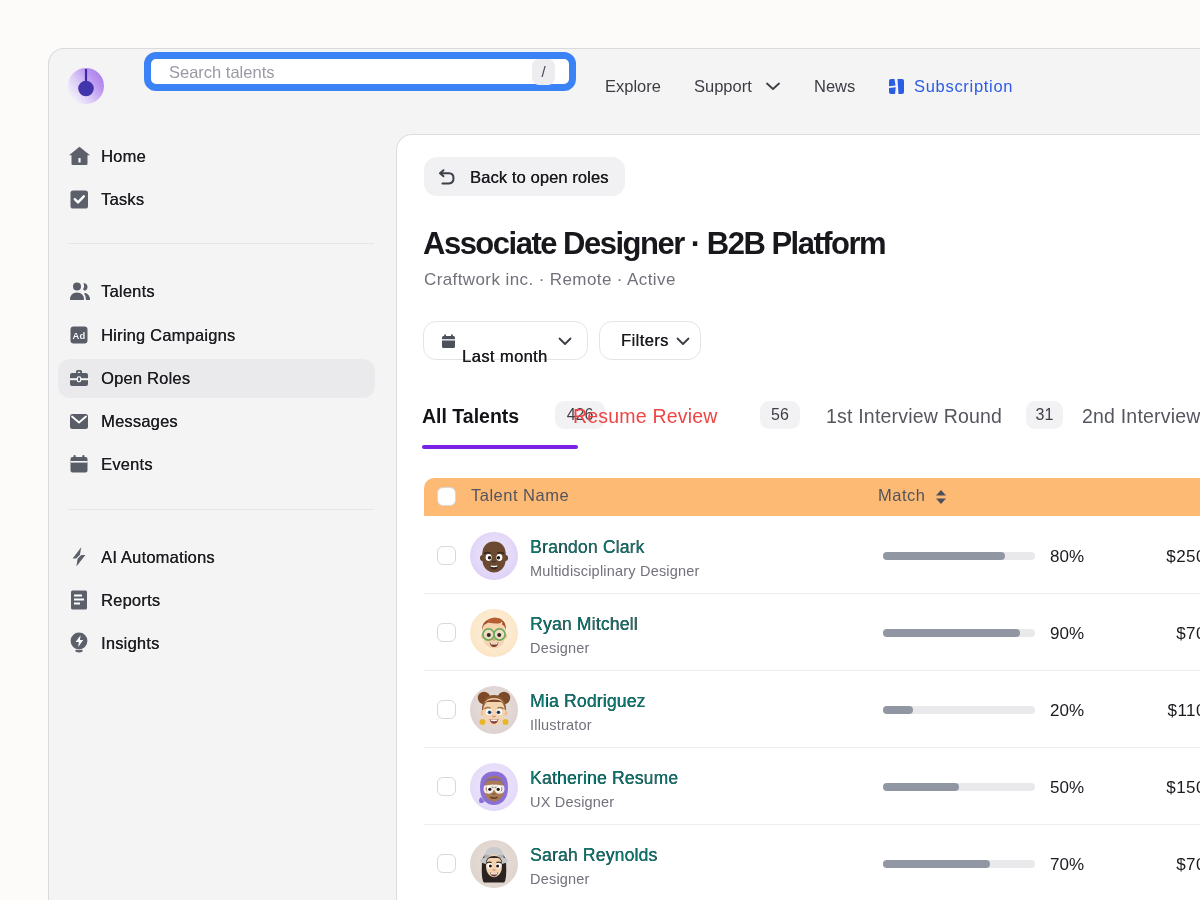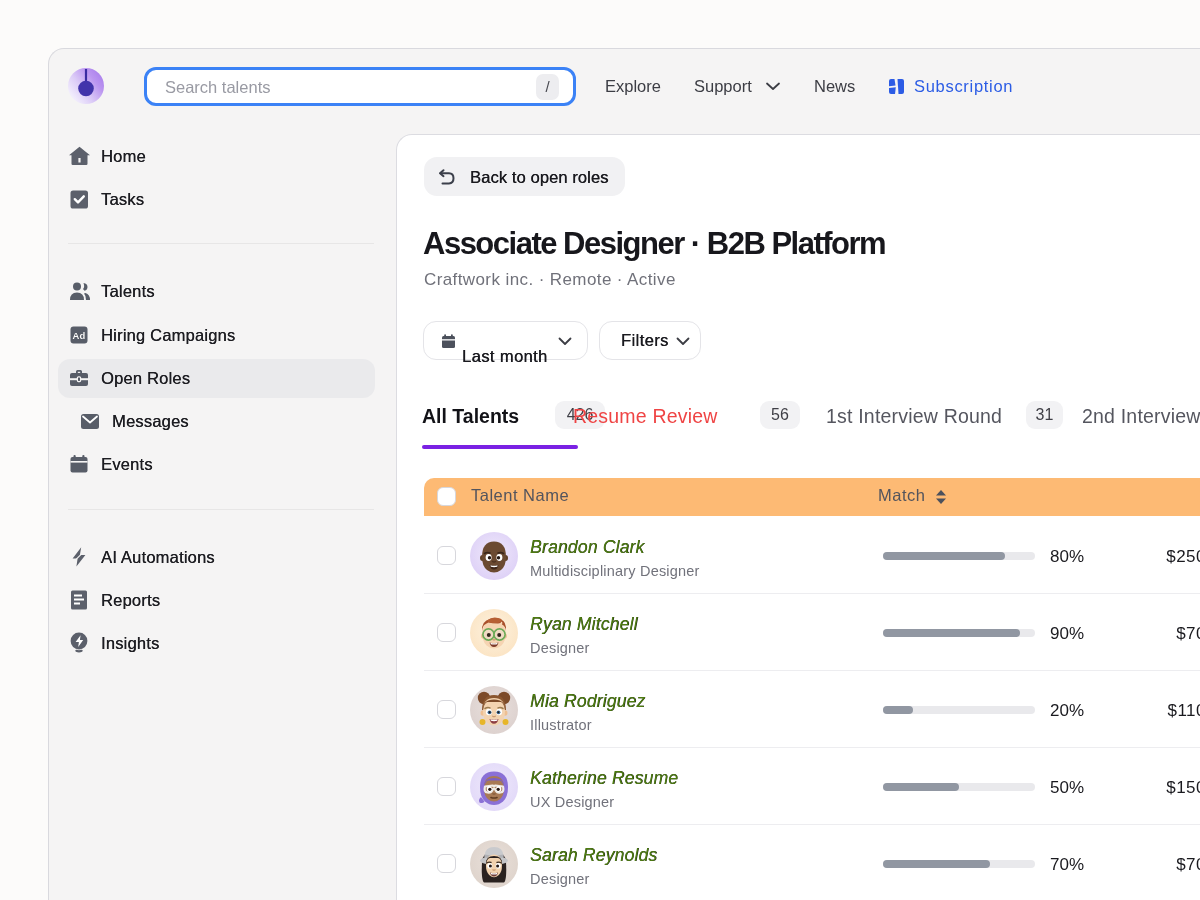--- a/index.html
+++ b/index.html
@@ -1,21 +1,21 @@
 <!DOCTYPE html>
 <html><head>
 <meta charset="utf-8">
 <style>
 * { margin:0; padding:0; box-sizing:border-box; }
 html,body { width:1200px; height:900px; overflow:hidden; }
 body { font-family:"Liberation Sans", sans-serif; background:#fcfbfa; position:relative; }
 .abs { position:absolute; }
 .card { left:48px; top:48px; width:1152px; height:852px; background:#f5f4f4; border-radius:16px 0 0 0; border-top:1px solid #d9d9de; border-left:1px solid #d9d9de; }
 .panel { left:396px; top:134px; width:804px; height:766px; background:#ffffff; border-radius:16px 0 0 0; border-top:1px solid #dcdce1; border-left:1px solid #dcdce1; }
-.search { left:144px; top:67px; width:432px; height:39px; background:#ffffff; border:3px solid #3b82f6; border-radius:12px; }
+.search { left:144px; top:52px; width:432px; height:39px; background:#ffffff; border:7px solid #3b82f6; border-radius:12px; }
 .search .ph { position:absolute; left:18px; top:50%; transform:translateY(-50%); color:#999aa3; font-size:16.5px; }
 .search .slash { position:absolute; right:14px; top:50%; transform:translateY(-50%); width:23px; height:26px; background:#ededf0; border-radius:7px; color:#46474f; font-size:15px; text-align:center; line-height:26px; }
 .navlink { top:76px; height:21px; line-height:21px; font-size:16.5px; color:#3c3d44; }
 .sub { color:#2b5ce5; letter-spacing:0.7px; }
 .sideitem { height:22px; line-height:22px; font-size:16.5px; color:#1d1d22; letter-spacing:0.2px; text-shadow:0.2px 0 0 #1d1d22; }
 .sideitem svg { position:absolute; left:-33px; top:0; }
 .pill { left:58px; top:358.5px; width:317px; height:39px; background:#eaeaec; border-radius:12px; }
 .divider { left:68px; width:306px; height:1px; background:#e7e6e6; }
 .backbtn { left:424px; top:157px; width:201px; height:39px; background:#f1f1f3; border-radius:13px; }
 .backbtn span { position:absolute; left:46px; top:50%; transform:translateY(-50%); font-size:16.5px; color:#1a1a1f; letter-spacing:0.1px; text-shadow:0.3px 0 0 #1a1a1f;}
@@ -23,21 +23,21 @@
 h1 { position:absolute; left:423px; top:226px; font-size:31px; font-weight:700; color:#17171c; letter-spacing:-1.5px; }
 .subtitle { left:424px; top:270px; font-size:17px; color:#70717a; letter-spacing:0.4px; }
 .fbtn { top:321px; height:39px; background:#fff; border:1px solid #e4e4e8; border-radius:13px; font-size:16.5px; color:#1a1a1f; }
 .fbtn span { letter-spacing:0.4px; text-shadow:0.3px 0 0 #1a1a1f; }
 .tabtxt { font-size:19.5px; top:403px; height:26px; line-height:26px; white-space:nowrap; letter-spacing:0.2px; }
 .badge { top:401px; height:28px; background:#f2f2f4; border-radius:9px; font-size:16px; color:#3f3f46; text-align:center; line-height:28px; }
 .underline { left:422px; top:445px; width:156px; height:3.5px; background:#7a21e3; border-radius:2px; }
 .thead { left:424px; top:478px; width:776px; height:38px; background:#fdba74; border-radius:10px 0 0 0; }
 .hcheck { width:19px; height:19px; background:#fff; border:1px solid #d7d7dc; border-radius:6px; }
 .row { left:424px; width:776px; height:77px; border-bottom:1px solid #ededf0; }
-.rname { position:absolute; left:106px; font-size:17.5px; color:#4d7c0f; letter-spacing:0.2px; line-height:20px; text-shadow:0.35px 0 0 #17171c;font-style:italic; }
+.rname { position:absolute; left:106px; font-size:17.5px; color:#0f766e; letter-spacing:0.2px; line-height:20px; text-shadow:0.35px 0 0 #17171c; }
 .rsub { position:absolute; left:106px; font-size:14.5px; color:#71727b; letter-spacing:0.2px; line-height:16px; }
 .track { position:absolute; left:459px; width:152px; height:8px; border-radius:4px; background:#e9e9ec; }
 .fill { height:8px; border-radius:4px; background:#9197a2; }
 .pct { position:absolute; width:60px; right:116px; font-size:17px; color:#1a1a1f; text-align:right; line-height:17px; }
 .price { position:absolute; width:103px; left:679px; font-size:17px; color:#1a1a1f; text-align:right; line-height:17px; letter-spacing:0.5px; }
 .avatar { position:absolute; left:46px; width:48px; height:48px; }
 </style>
 </head>
 <body>
 <div class="abs card"></div>
@@ -105,21 +105,21 @@
 
 <div class="abs sideitem" style="left:101px;top:367px">Open Roles
 <svg width="22" height="22" viewBox="0 0 22 22">
       <path d="M4 6 L18 6 Q20 6 20 8 L20 17 Q20 19 18 19 L4 19 Q2 19 2 17 L2 8 Q2 6 4 6 Z" fill="#585d68"></path>
       <path d="M8 6 L8 4.5 Q8 3 9.5 3 L12.5 3 Q14 3 14 4.5 L14 6 L12.2 6 L12.2 4.8 L9.8 4.8 L9.8 6 Z" fill="#585d68"></path>
       <rect x="2" y="11.2" width="8" height="2" fill="#f5f4f4"></rect>
       <rect x="12" y="11.2" width="10" height="2" fill="#f5f4f4"></rect>
       <rect x="9.4" y="9.8" width="3.2" height="4.8" rx="1" fill="#585d68" stroke="#f5f4f4" stroke-width="1.2"></rect>
     </svg></div>
 
-<div class="abs sideitem" style="left:112px;top:410px">Messages
+<div class="abs sideitem" style="left:101px;top:410px">Messages
 <svg width="22" height="22" viewBox="0 0 22 22">
       <rect x="2" y="4" width="18" height="15" rx="2.5" fill="#585d68"></rect>
       <path d="M4 6.5 L11 12.5 L18 6.5" fill="none" stroke="#fff" stroke-width="1.8" stroke-linecap="round" stroke-linejoin="round"></path>
     </svg></div>
 
 <div class="abs sideitem" style="left:101px;top:453px">Events
 <svg width="22" height="22" viewBox="0 0 22 22">
       <path d="M4.5 4 L17.5 4 Q19.5 4 19.5 6 L19.5 17.5 Q19.5 19.5 17.5 19.5 L4.5 19.5 Q2.5 19.5 2.5 17.5 L2.5 6 Q2.5 4 4.5 4 Z" fill="#585d68"></path>
       <rect x="5.5" y="2" width="2.2" height="4" rx="1" fill="#585d68"></rect>
       <rect x="14.3" y="2" width="2.2" height="4" rx="1" fill="#585d68"></rect>

